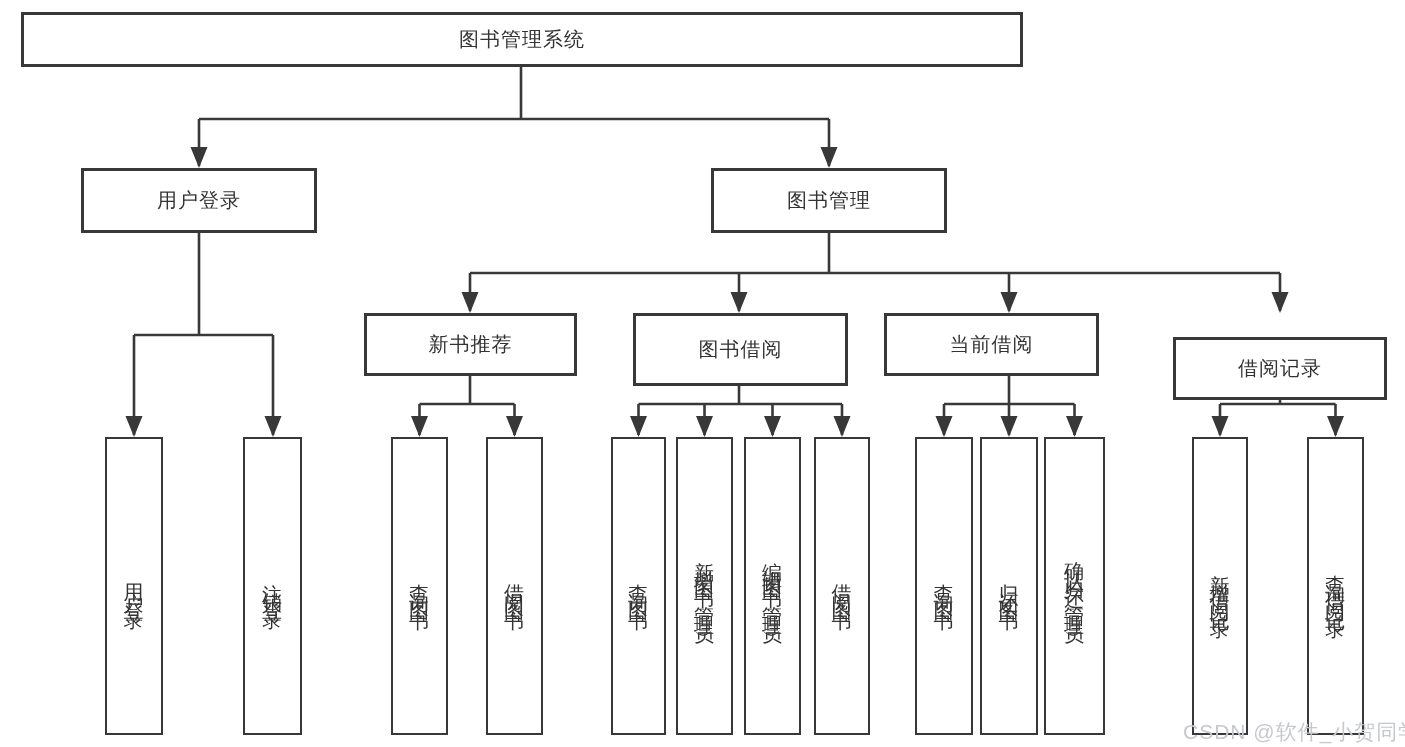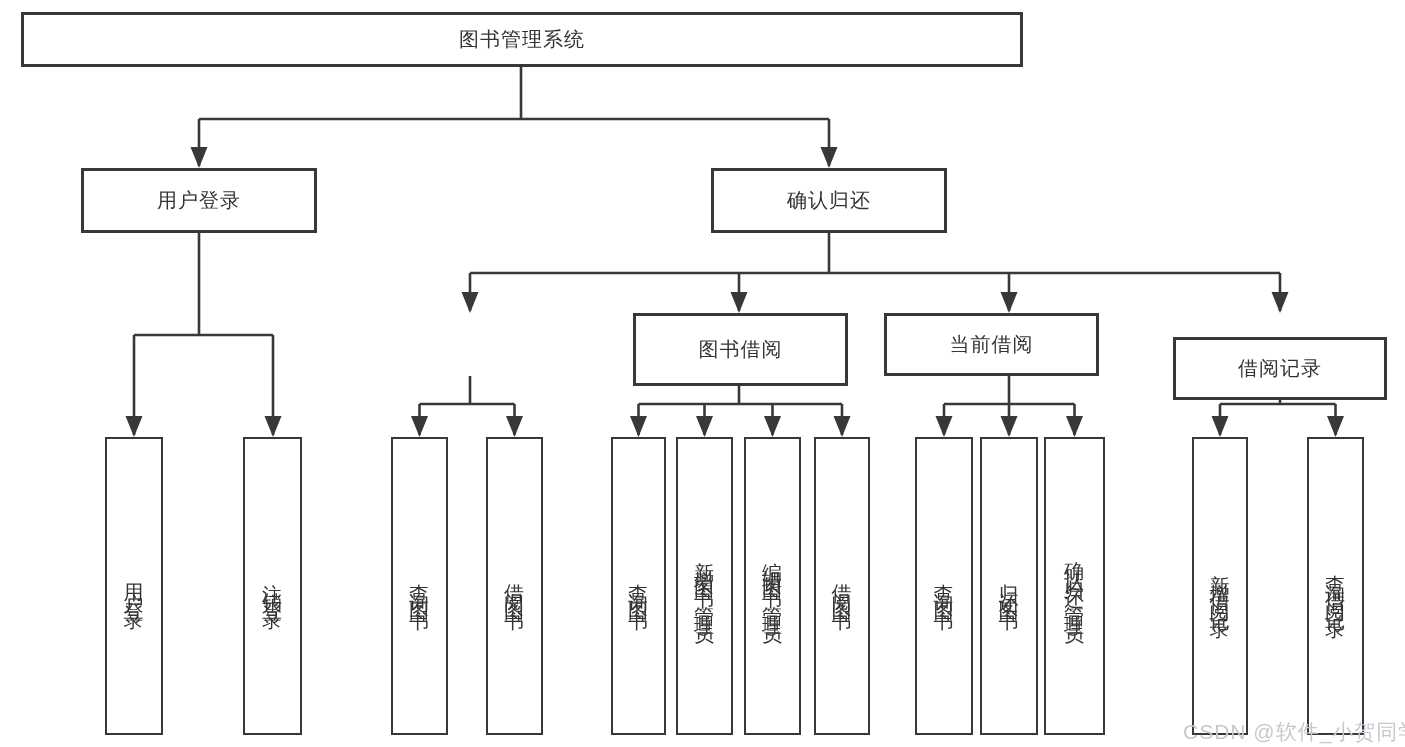--- a/index.html
+++ b/index.html
@@ -93,23 +93,26 @@
   </svg>
 
   <div class="node h" style="left:21px; top:12px; width:1002px; height:55px;">
     <span>图书管理系统</span>
   </div>
 
   <div class="node h" style="left:81px; top:168px; width:236px; height:65px;">
     <span>用户登录</span>
   </div>
   <div class="node h" style="left:711px; top:168px; width:236px; height:65px;">
-    <span>确认归还</span>
+    <span>图书管理</span>
   </div>
 
+  <div class="node h" style="left:364px; top:313px; width:213px; height:63px;">
+    <span>新书推荐</span>
+  </div>
   <div class="node h" style="left:633px; top:313px; width:215px; height:73px;">
     <span>图书借阅</span>
   </div>
   <div class="node h" style="left:884px; top:313px; width:215px; height:63px;">
     <span>当前借阅</span>
   </div>
   <div class="node h" style="left:1173px; top:313px; width:214px; height:63px;margin-top:24px;">
     <span>借阅记录</span>
   </div>
 

